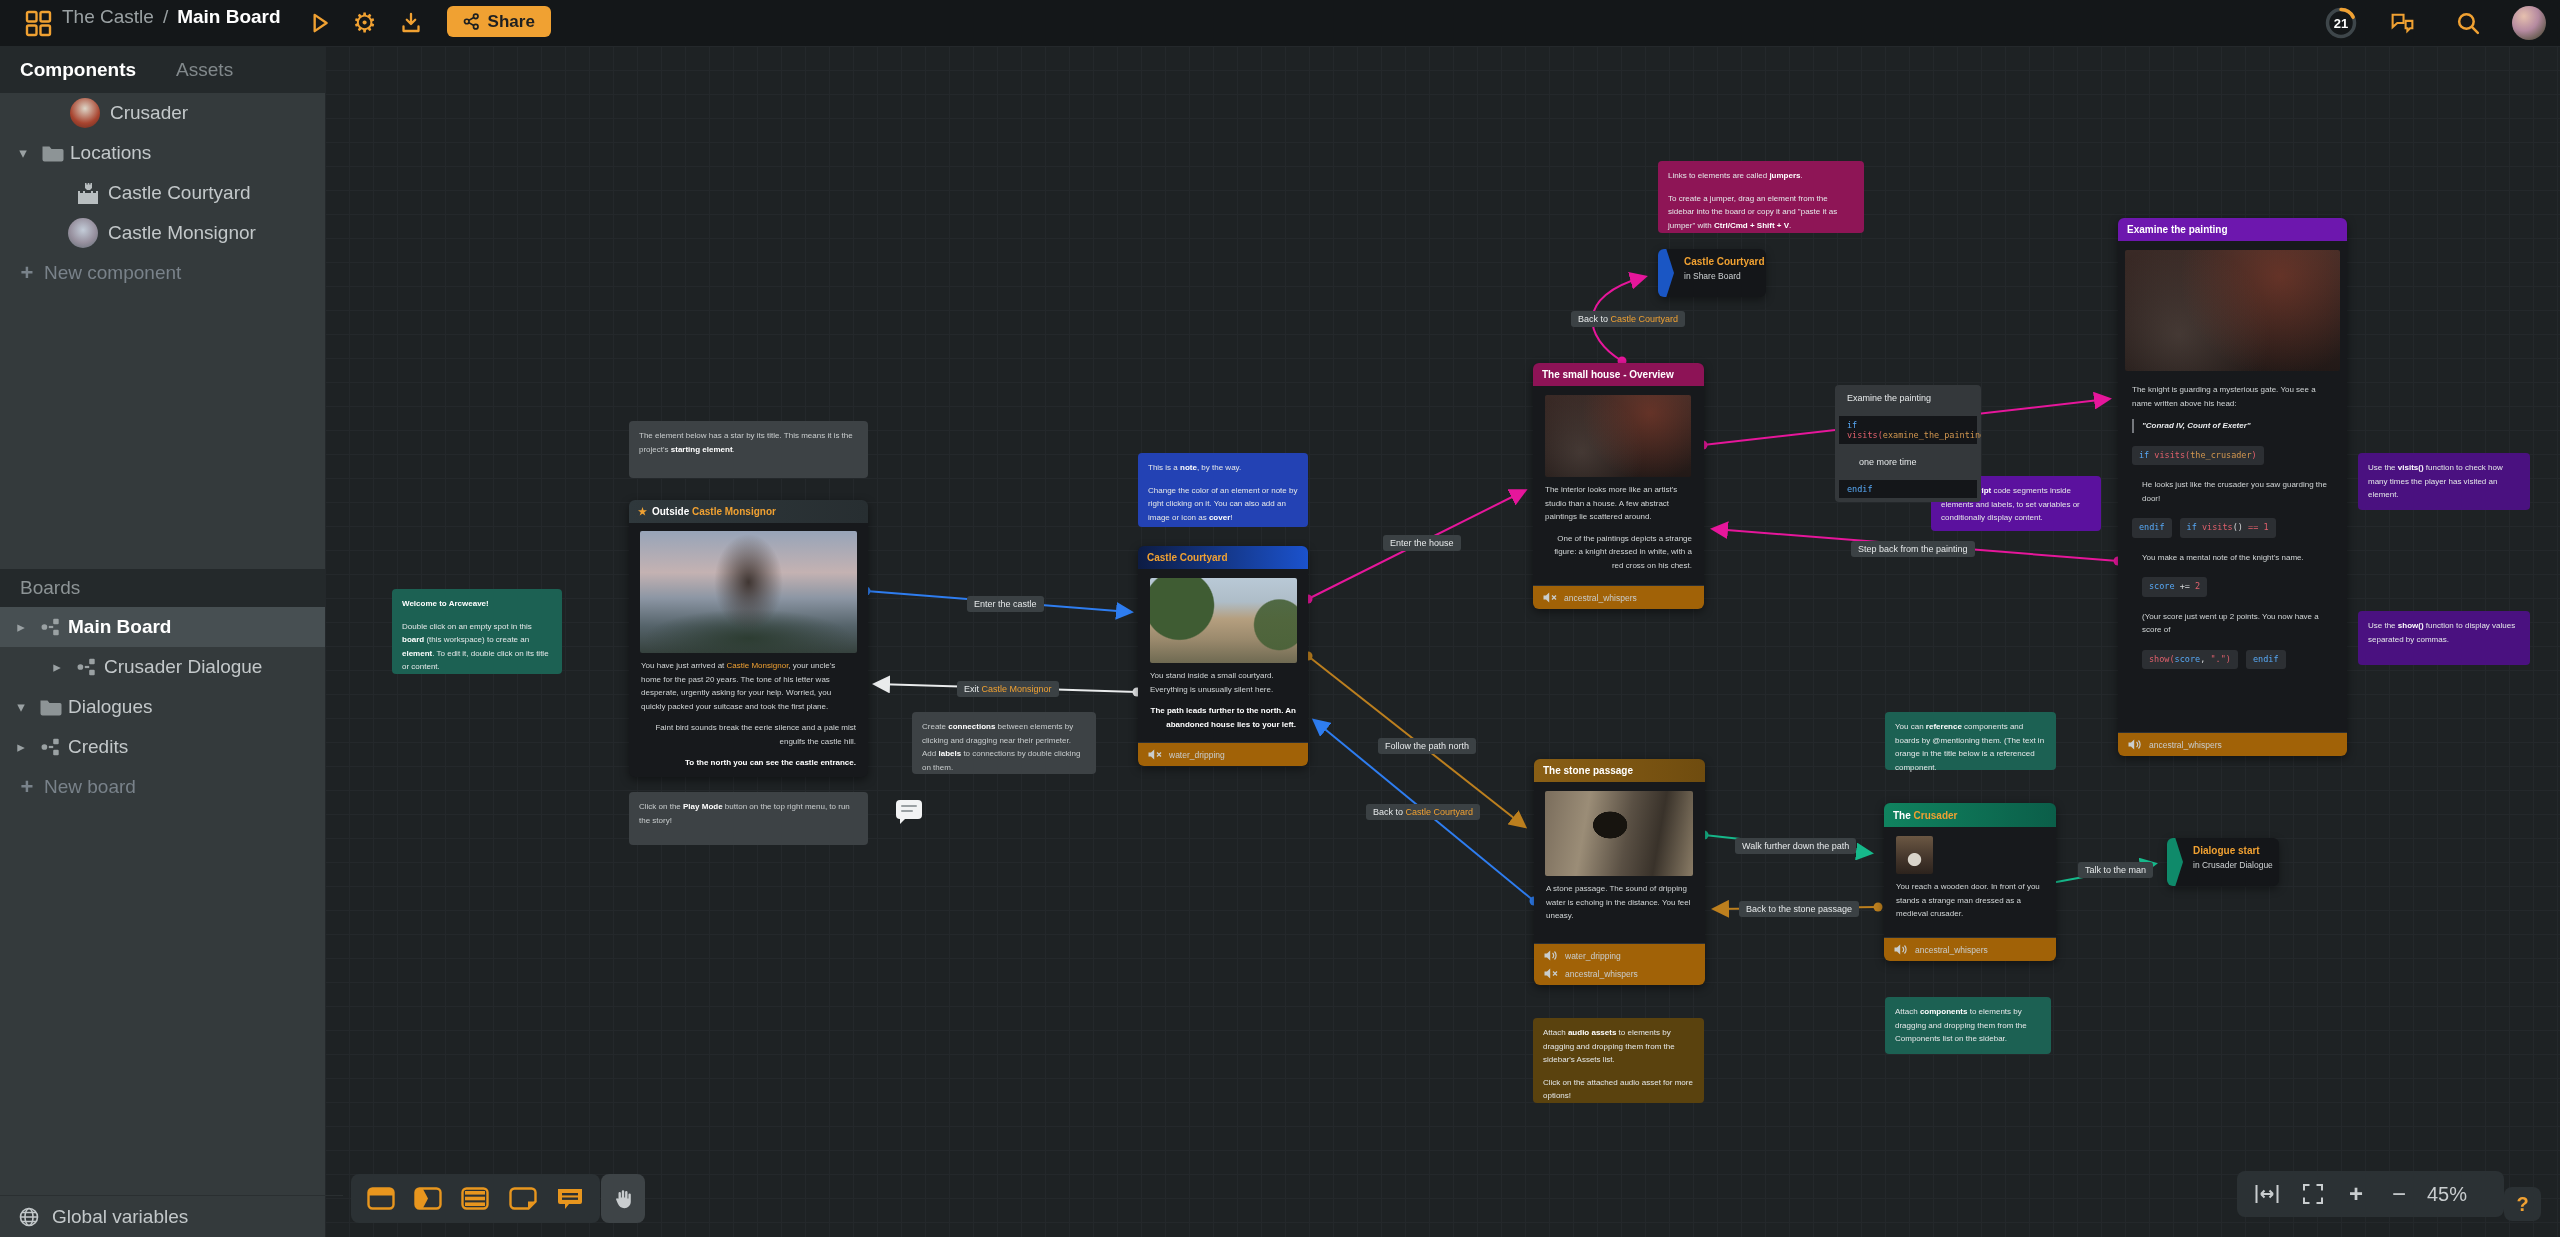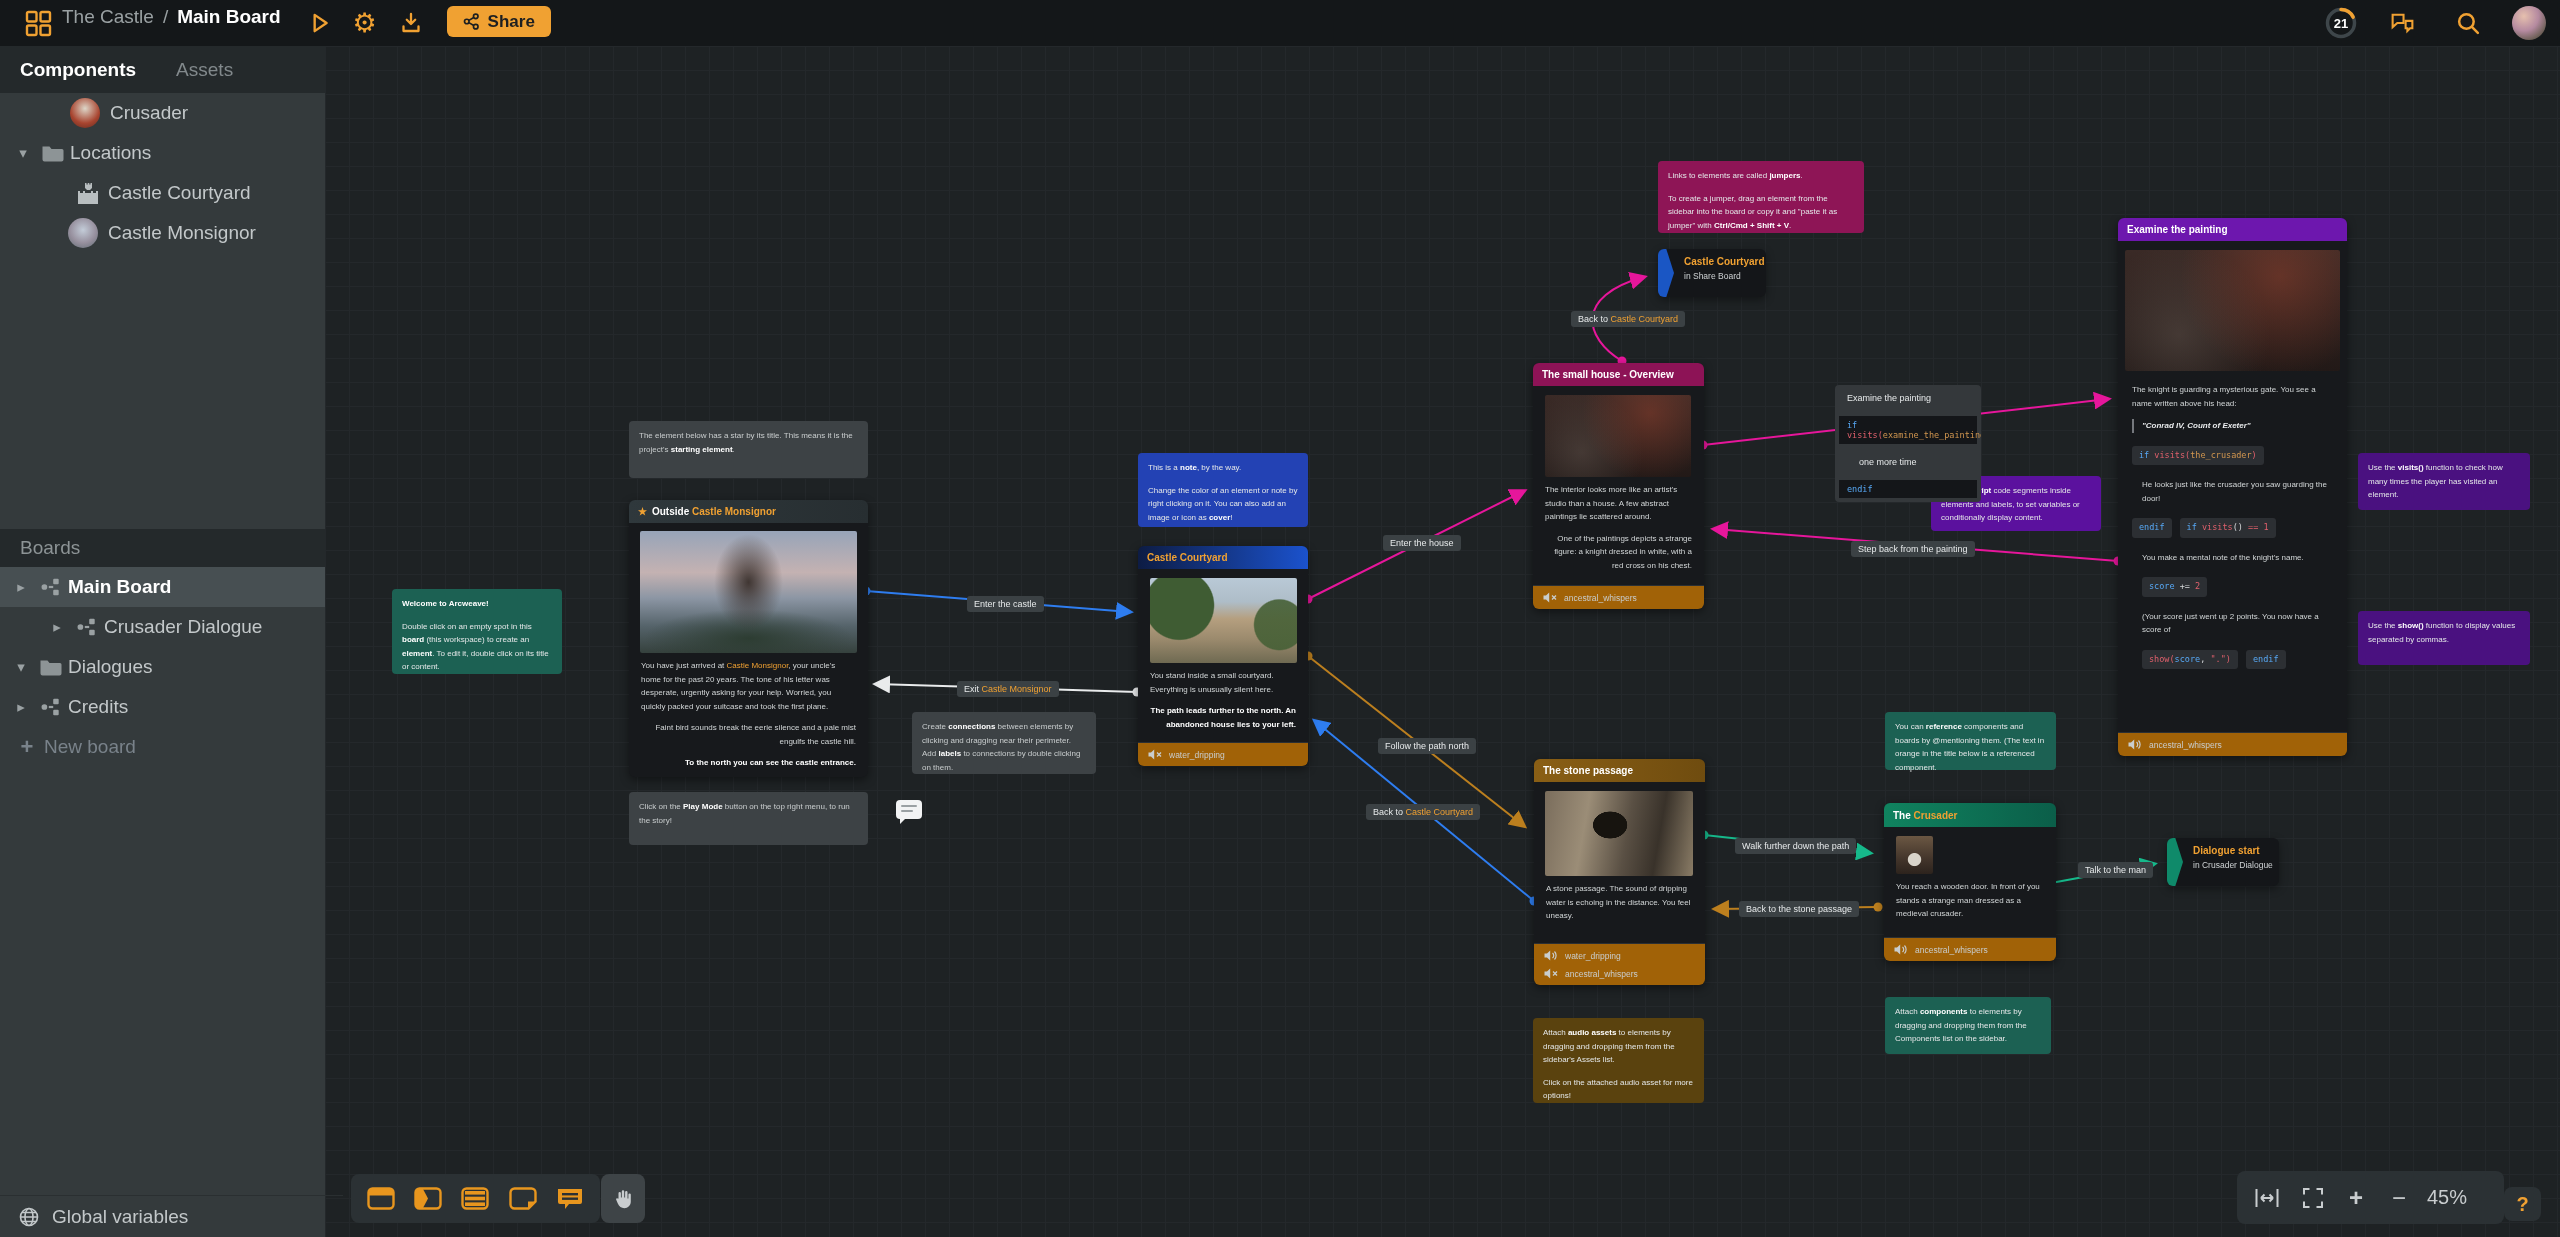--- a/index.html
+++ b/index.html
@@ -134,21 +134,21 @@
   .blk-q{border-left:2px solid #75787d;padding-left:8px;font-style:italic;}
   .blk-chip,.blk-chipi{display:inline-block;background:#2c2f33;border-radius:3px;padding:3px 7px;
            font-family:"DejaVu Sans Mono",monospace;font-size:8.5px;}
   .blk-chipi,.blk-pi{margin-left:14px;}
   
   .tooldock{position:absolute;left:351px;top:1174px;width:237px;height:49px;background:#2b3134;
             border-radius:8px;z-index:10;display:flex;align-items:center;justify-content:space-around;padding:0 6px;}
   .tool{width:36px;height:36px;display:flex;align-items:center;justify-content:center;cursor:pointer;}
   .handbtn{position:absolute;left:601px;top:1174px;width:44px;height:49px;background:#3e4447;
            border-radius:8px;z-index:10;display:flex;align-items:center;justify-content:center;cursor:pointer;}
-  .zoomdock{position:absolute;left:2237px;top:1171px;width:247px;height:53px;background:#2b3134;
+  .zoomdock{position:absolute;left:2237px;top:1171px;width:247px;height:46px;background:#2b3134;
             border-radius:8px;z-index:10;display:flex;align-items:center;padding:0 10px;gap:6px;}
   .zbtn{width:40px;height:40px;display:flex;align-items:center;justify-content:center;color:#c9cdcf;
         font-size:24px;cursor:pointer;}
   .zbtn.plus::before{content:"+";}
   .zbtn.minus::before{content:"−";}
   .zoomval{color:#c9cdcf;font-size:20px;margin-left:2px;}
   .helpbtn{position:absolute;left:2504px;top:1187px;width:37px;height:34px;background:#2b3134;
            border-radius:8px;z-index:10;display:flex;align-items:center;justify-content:center;
            color:#f0a132;font-size:20px;font-weight:bold;cursor:pointer;}
   
@@ -250,20 +250,24 @@
         <svg width="28" height="28" viewBox="0 0 28 28" fill="#b8bec0">
           <path d="M4 25V12h2v2h3v-2h2v2h6v-2h2v2h3v-2h2v13zM11 9V4h1.5v1.5h1.2V4h1.6v1.5h1.2V4H18v5l-2 2h-3z"></path>
           <rect x="12.6" y="18" width="2.8" height="7"></rect>
         </svg>
       </span>
       <span class="lbl">Castle Courtyard</span>
     </div>
     <div class="sb-row" style="padding-left:68px;">
       <span class="sb-avatar av-monsignor"></span>
       <span class="lbl">Castle Monsignor</span>
+    </div>
+    <div class="sb-row muted-row" style="padding-left:10px;">
+      <span class="plus"></span>
+      <span class="lbl">New component</span>
     </div>
 
     <div class="sb-strip" style="margin-top:276px;">
       <span>Boards</span>
     </div>
     <div class="sb-row sb-sel" style="padding-left:8px;">
       <span class="chev chev-r"></span>
       <span class="sb-ic">
         <svg width="22" height="20" viewBox="0 0 20 18" fill="#9aa1a3">
           <circle cx="4" cy="9" r="2.6"></circle>

